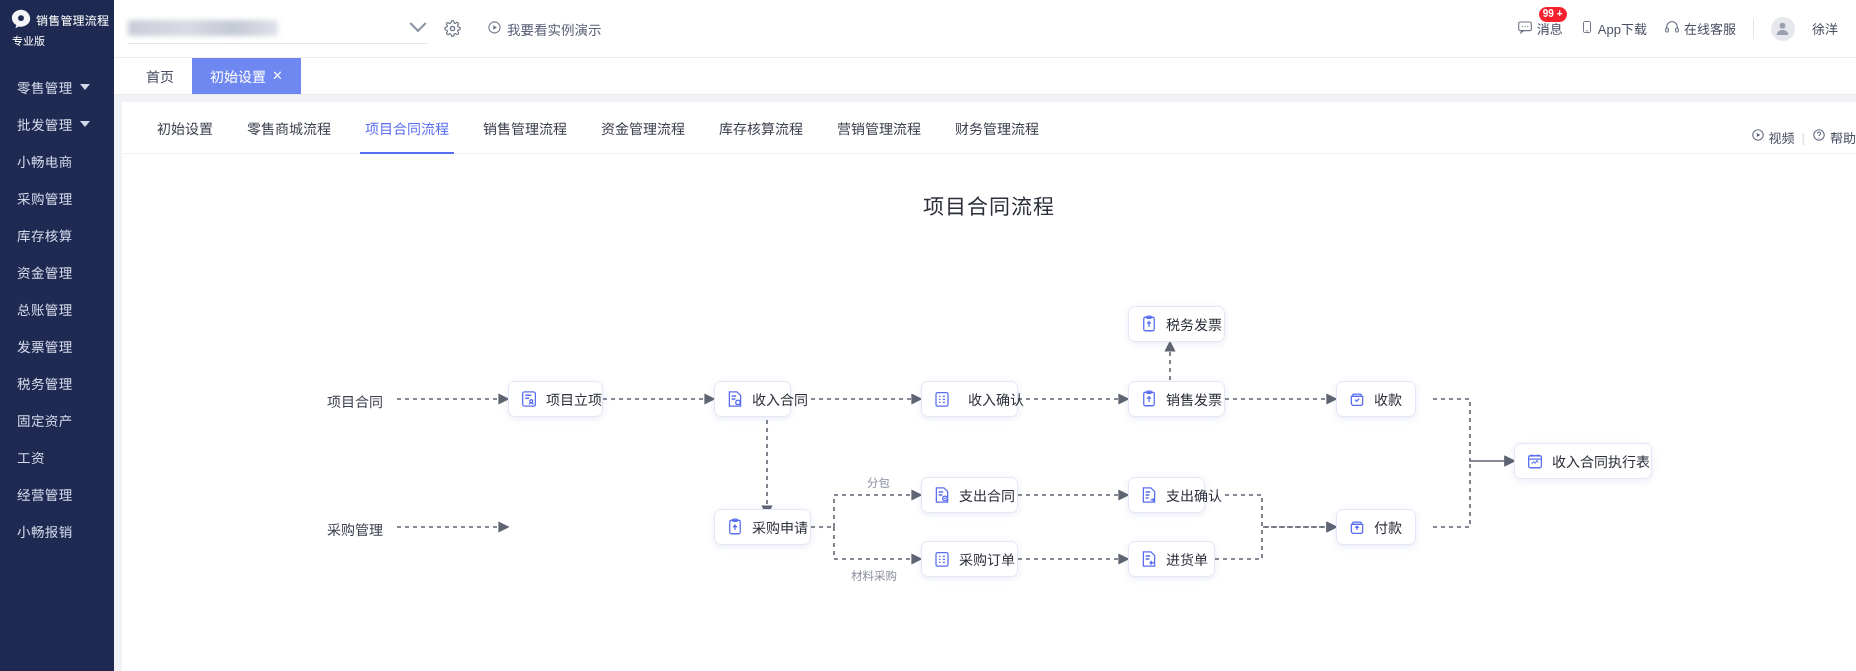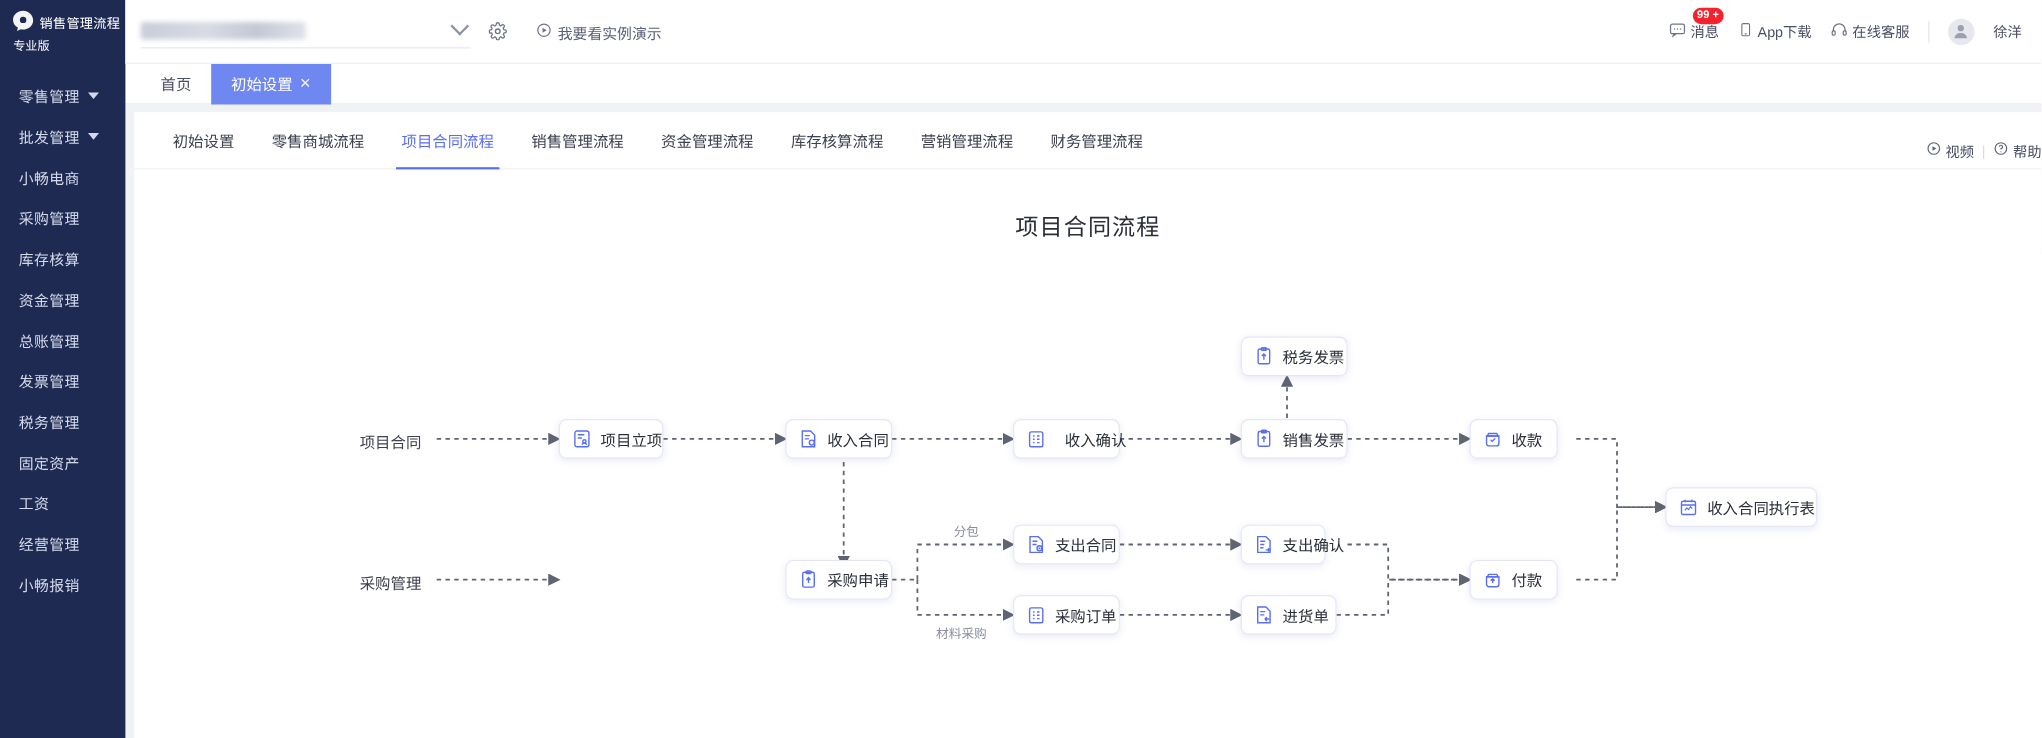--- a/index.html
+++ b/index.html
@@ -107,21 +107,21 @@
   .divider-v { width: 1px; height: 20px; background: #e2e4ea; }
   .avatar {
     width: 24px; height: 24px; border-radius: 50%;
     background: #e6e8ee; display: flex; align-items: center; justify-content: center;
   }
   .uname { color: #4a5064; font-size: 13px; }
 
   
   .tabstrip {
     height: 37px; background: #fff;
-    display: flex; align-items: center;
+    display: flex; align-items: flex-end;
     padding-left: 14px;
     border-bottom: 1px solid #e8eaef;
   }
   .tab {
     height: 37px; display: flex; align-items: center; gap: 6px;
     padding: 0 18px; font-size: 14px; color: #4a5064; cursor: pointer;
     white-space: nowrap;
   }
   .tab.active { background: #6f87f0; color: #fff; }
   .tab-close { font-size: 13px; opacity: .92; }
@@ -434,21 +434,21 @@
               <svg width="18" height="18" viewBox="0 0 24 24" fill="none" stroke="#5a6ff0" stroke-width="1.7">
                 <rect x="3.5" y="2.5" width="17" height="19" rx="2.5"></rect>
                   <path d="M7 7h8M7 11h5"></path>
                   <circle cx="15" cy="15" r="2"></circle>
                   <path d="M12.2 19.2c.5-1.4 1.6-2.2 2.8-2.2s2.3.8 2.8 2.2"></path>
               </svg>
             </span>
             <span>项目立项</span>
           </div>
 
-          <div class="node" style="left:592px; top:151px; width:97px;">
+          <div class="node" style="left:592px; top:151px; width:77px;">
             <span class="ico">
               <svg width="18" height="18" viewBox="0 0 24 24" fill="none" stroke="#5a6ff0" stroke-width="1.7">
                 <path d="M4.5 2.5h10l5 5v14h-15z"></path>
                   <path d="M7.5 8h6M7.5 12h5"></path>
                   <circle cx="16" cy="16.5" r="3"></circle>
               </svg>
             </span>
             <span>收入合同</span>
           </div>
 

